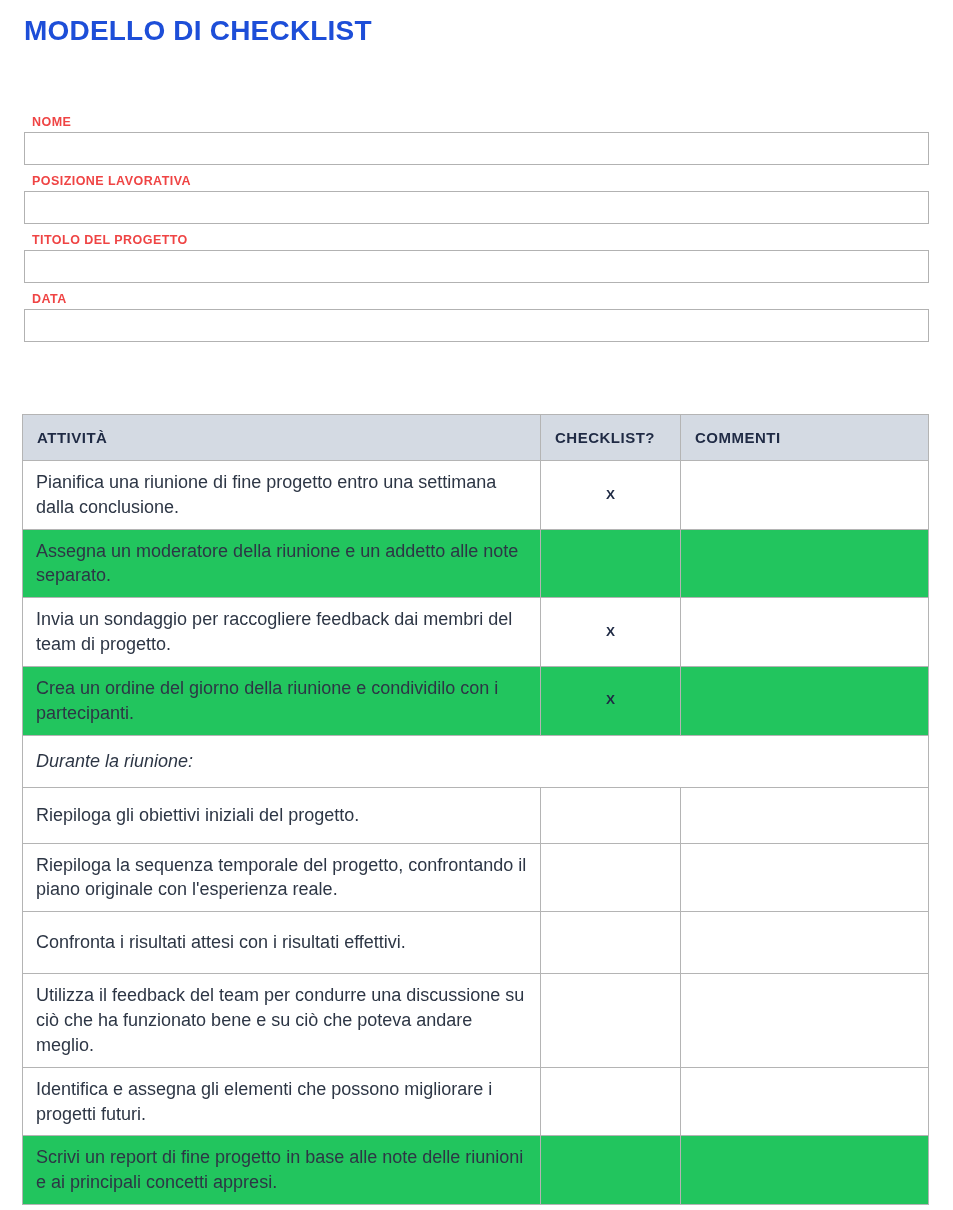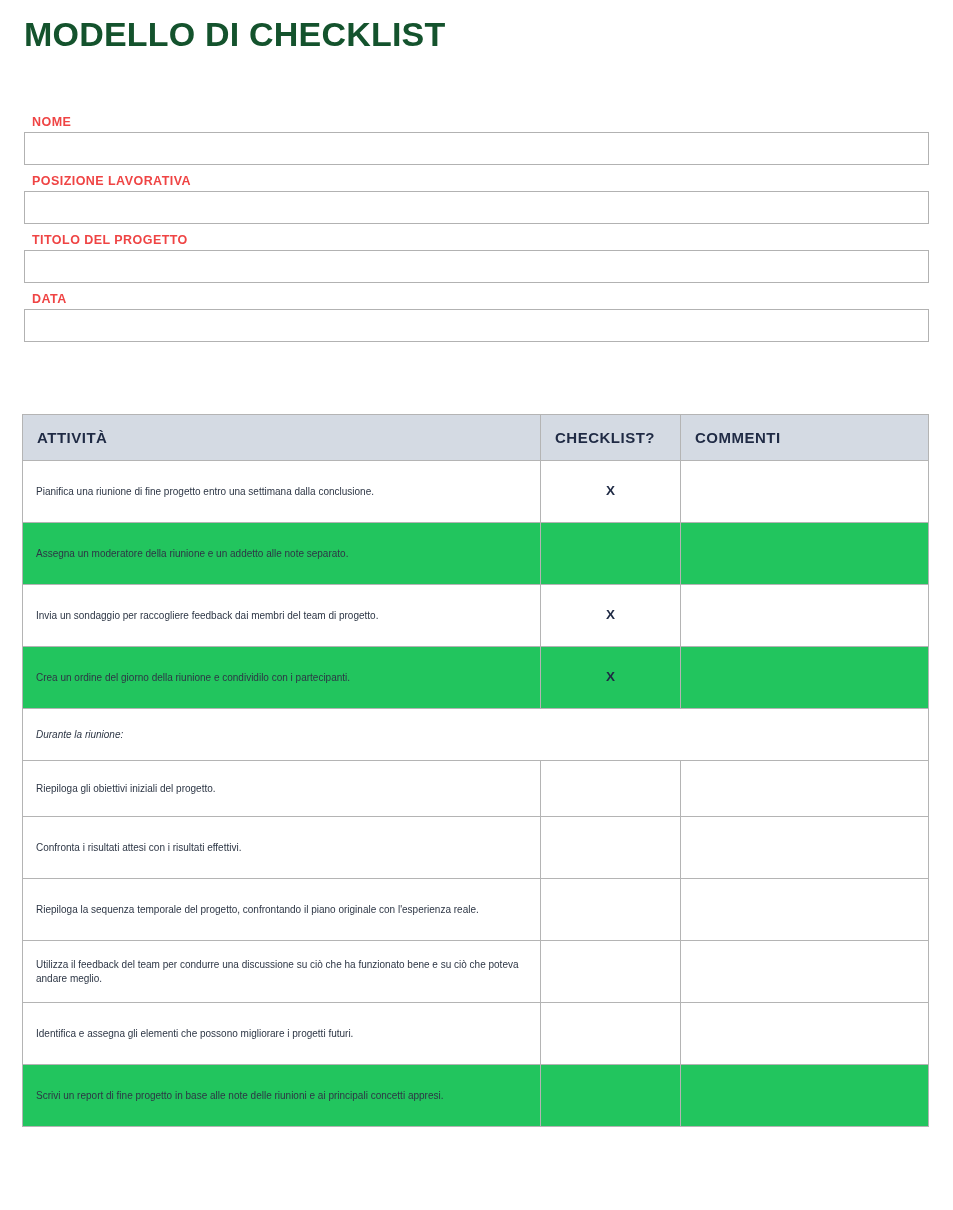--- a/index.html
+++ b/index.html
@@ -25,25 +25,25 @@
   }
 
   
   .title-block {
     position: absolute;
     left: 24px;
     top: 14px;
     width: 700px;
   }
   .title-line {
-    font-size: 34px;
+    font-size: 28px;
     font-weight: bold;
     letter-spacing: 0.2px;
     line-height: 1.18;
-    color: #14532d;
+    color: #1d4ed8;
     white-space: nowrap;
   }
 
   
   .form-area {
     position: absolute;
     left: 24px;
     top: 115px;
     width: 905px;
   }
@@ -91,21 +91,21 @@
     letter-spacing: 0.5px;
     color: #1f2a44;
     text-align: left;
     padding: 0 14px;
   }
   col.c-task { width: 518px; }
   col.c-done { width: 140px; }
   col.c-note { width: 248px; }
 
   table.checklist tbody td {
-    font-size: 10px;
+    font-size: 18px;
     line-height: 1.38;
     color: #2d3645;
     padding: 9px 12px 9px 13px;
   }
   table.checklist tbody tr.alt td {
     background: #22c55e;
   }
   table.checklist tbody tr td.cell-done {
     text-align: center;
     font-size: 13.5px;
@@ -191,26 +191,26 @@
           </tr>
           <tr class="r-section">
             <td colspan="3" class="section-cell">Durante la riunione:</td>
           </tr>
           <tr class="r-single">
             <td class="cell-task">Riepiloga gli obiettivi iniziali del progetto.</td>
             <td class="cell-done"></td>
             <td class="cell-note"></td>
           </tr>
           <tr class="r-h1">
+            <td class="cell-task">Riepiloga la sequenza temporale del progetto, confrontando il piano originale con l'esperienza reale.</td>
+            <td class="cell-done"></td>
+            <td class="cell-note"></td>
+          </tr>
+          <tr class="r-h1">
             <td class="cell-task">Confronta i risultati attesi con i risultati effettivi.</td>
-            <td class="cell-done"></td>
-            <td class="cell-note"></td>
-          </tr>
-          <tr class="r-h1">
-            <td class="cell-task">Riepiloga la sequenza temporale del progetto, confrontando il piano originale con l'esperienza reale.</td>
             <td class="cell-done"></td>
             <td class="cell-note"></td>
           </tr>
           <tr class="r-h1">
             <td class="cell-task">Utilizza il feedback del team per condurre una discussione su ciò che ha funzionato bene e su ciò che poteva andare meglio.</td>
             <td class="cell-done"></td>
             <td class="cell-note"></td>
           </tr>
           <tr class="r-h1">
             <td class="cell-task">Identifica e assegna gli elementi che possono migliorare i progetti futuri.</td>

